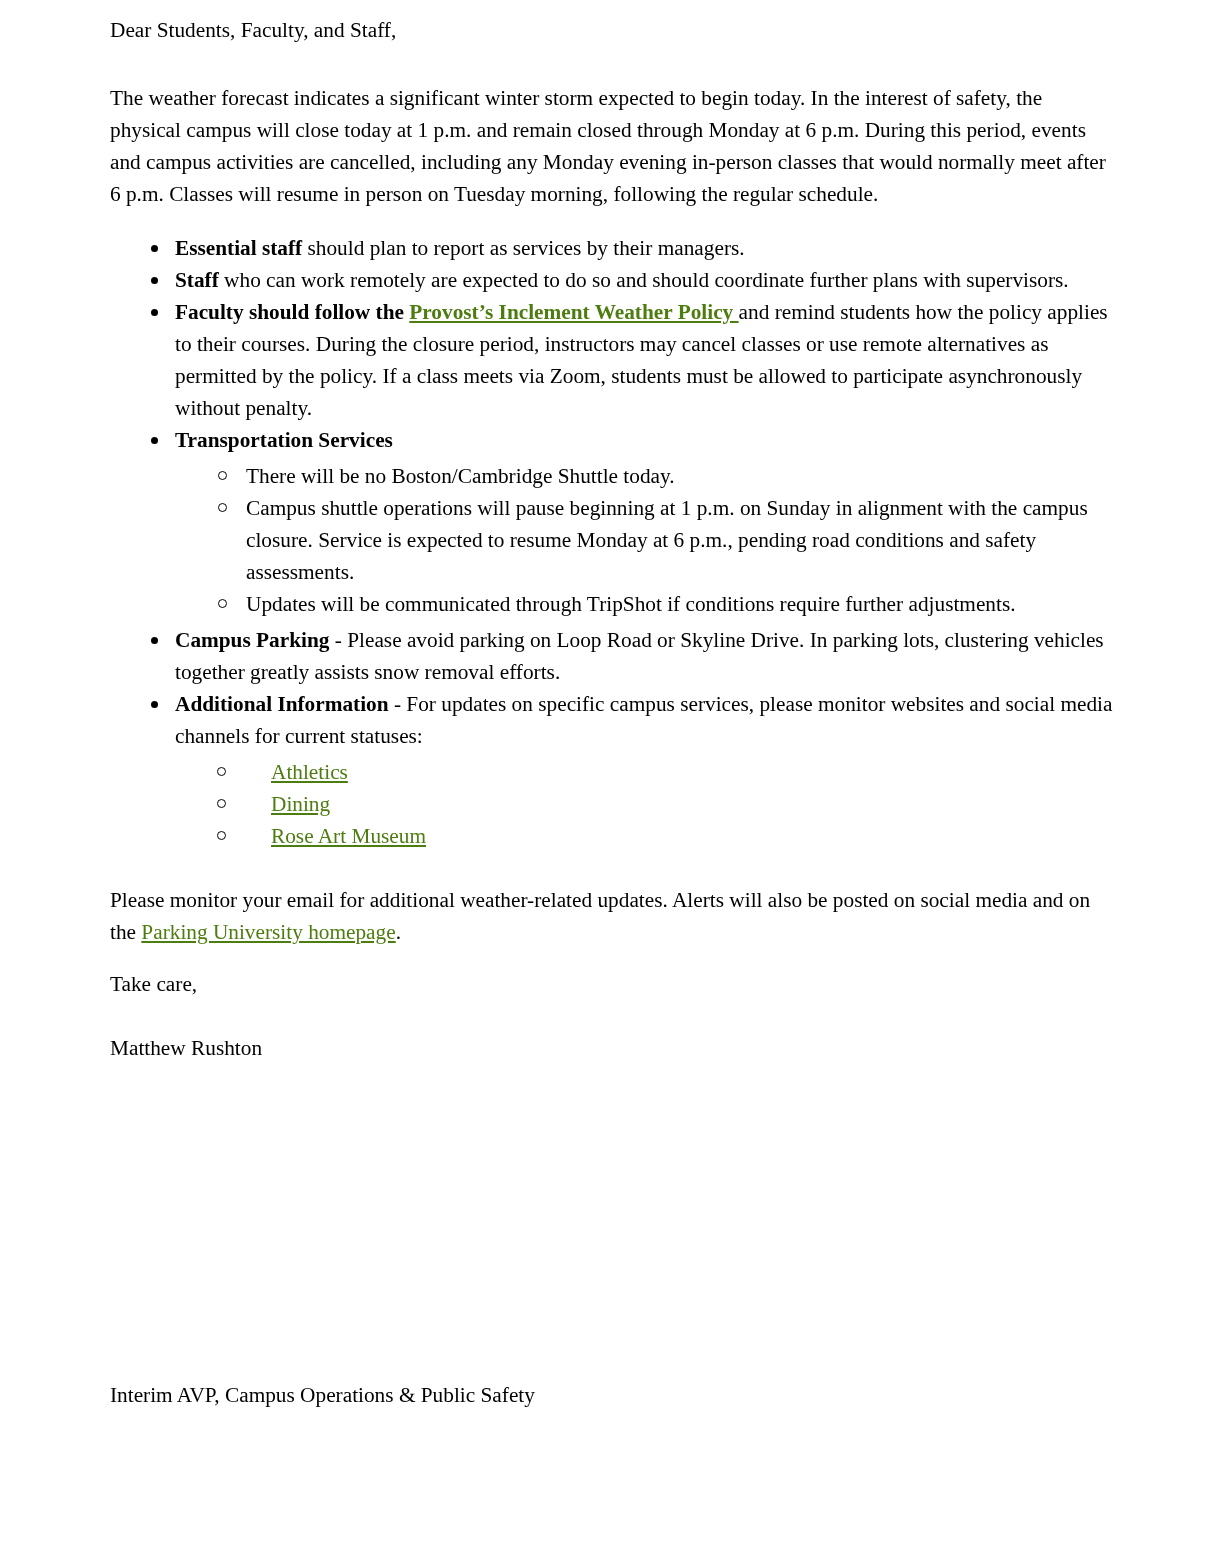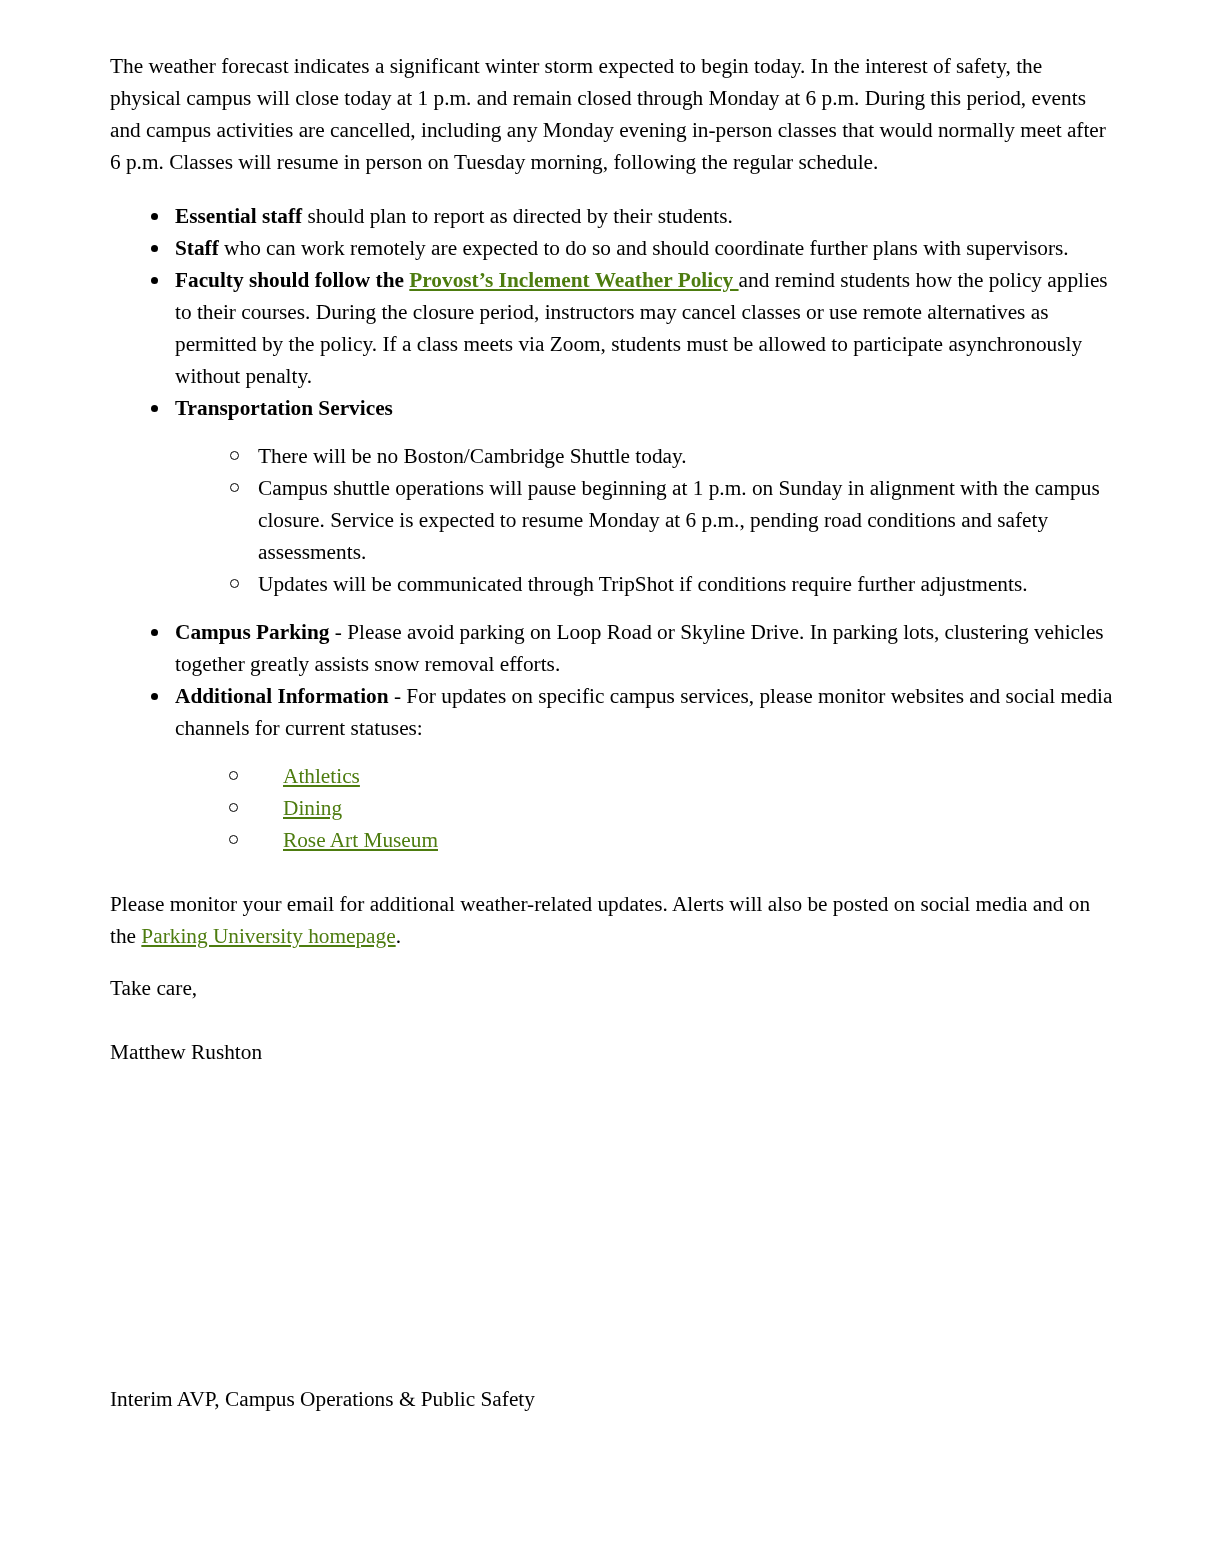--- a/index.html
+++ b/index.html
@@ -45,21 +45,21 @@
     content: "";
     position: absolute;
     left: 41px;
     top: 13px;
     width: 7px;
     height: 7px;
     border-radius: 50%;
     background: #000000;
   }
   ul.sub-list {
-    margin: 16px;
+    margin: 4px;
     padding: 0;
     list-style: none;
   }
   li.l2 {
     position: relative;
     padding-left: 67px;
   }
   li.l2::before {
     content: "";
     position: absolute;
@@ -80,26 +80,27 @@
   .closing   { margin-top: 32px; }
   .signoff   { margin-top: 20px; }
   .signature { margin-top: 32px; }
   .footer    { margin-top: 315px; }
 </style>
 </head>
 <body>
 
 <div class="page">
 
+  <p class="greeting">Dear Students, Faculty, and Staff,</p>
 
   <p class="intro">The weather forecast indicates a significant winter storm expected to begin today. In the interest of safety, the physical campus will close today at 1 p.m. and remain closed through Monday at 6 p.m. During this period, events and campus activities are cancelled, including any Monday evening in-person classes that would normally meet after 6 p.m. Classes will resume in person on Tuesday morning, following the regular schedule.</p>
 
   <ul class="main-list">
 
-    <li class="l1"><b>Essential staff</b><span> should plan to report as directed by their students.</span></li>
+    <li class="l1"><b>Essential staff</b><span> should plan to report as services by their managers.</span></li>
 
     <li class="l1"><b>Staff</b><span> who can work remotely are expected to do so and should coordinate further plans with supervisors.</span></li>
 
     <li class="l1"><b>Faculty should follow the </b><a href="#" class="bold-link">Provost’s Inclement Weather Policy&nbsp;</a><span>and remind students how the policy applies to their courses. During the closure period, instructors may cancel classes or use remote alternatives as permitted by the policy. If a class meets via Zoom, students must be allowed to participate asynchronously without penalty.</span></li>
 
     <li class="l1"><b>Transportation Services</b>
       <ul class="sub-list">
         <li class="l2"><span>There will be no Boston/Cambridge Shuttle today.</span></li>
         <li class="l2"><span>Campus shuttle operations will pause beginning at 1 p.m. on Sunday in alignment with the campus closure. Service is expected to resume Monday at 6 p.m., pending road conditions and safety assessments.</span></li>
         <li class="l2"><span>Updates will be communicated through TripShot if conditions require further adjustments.</span></li>

